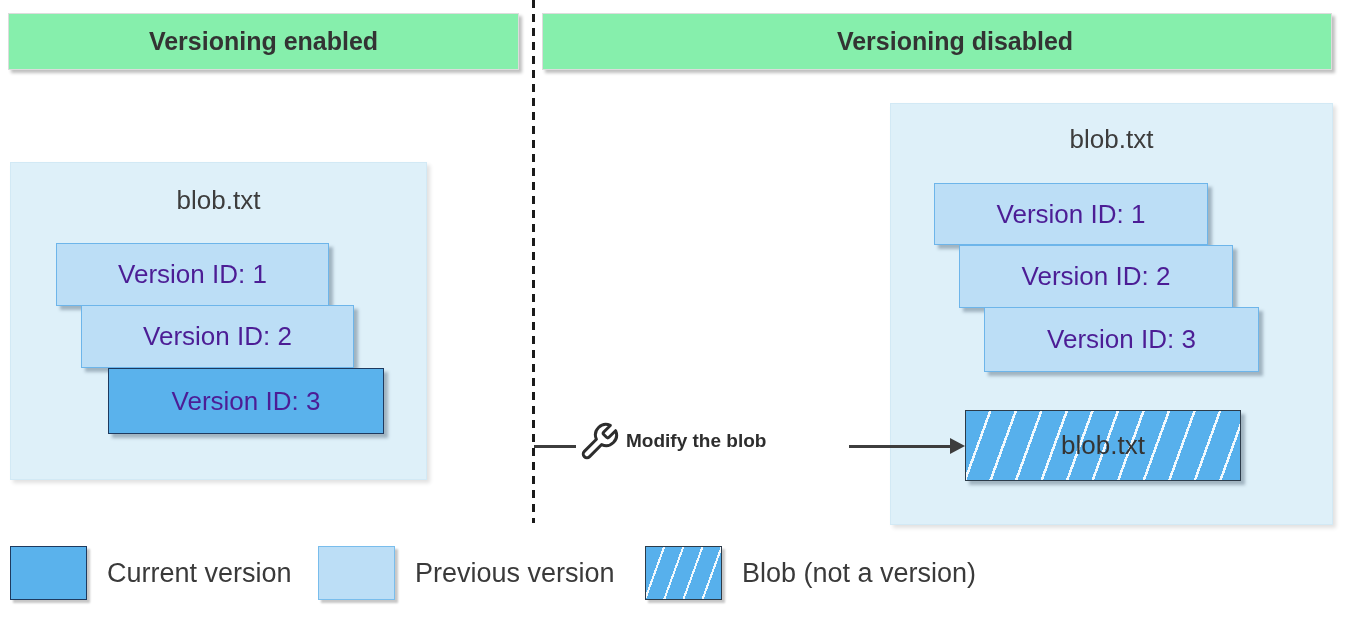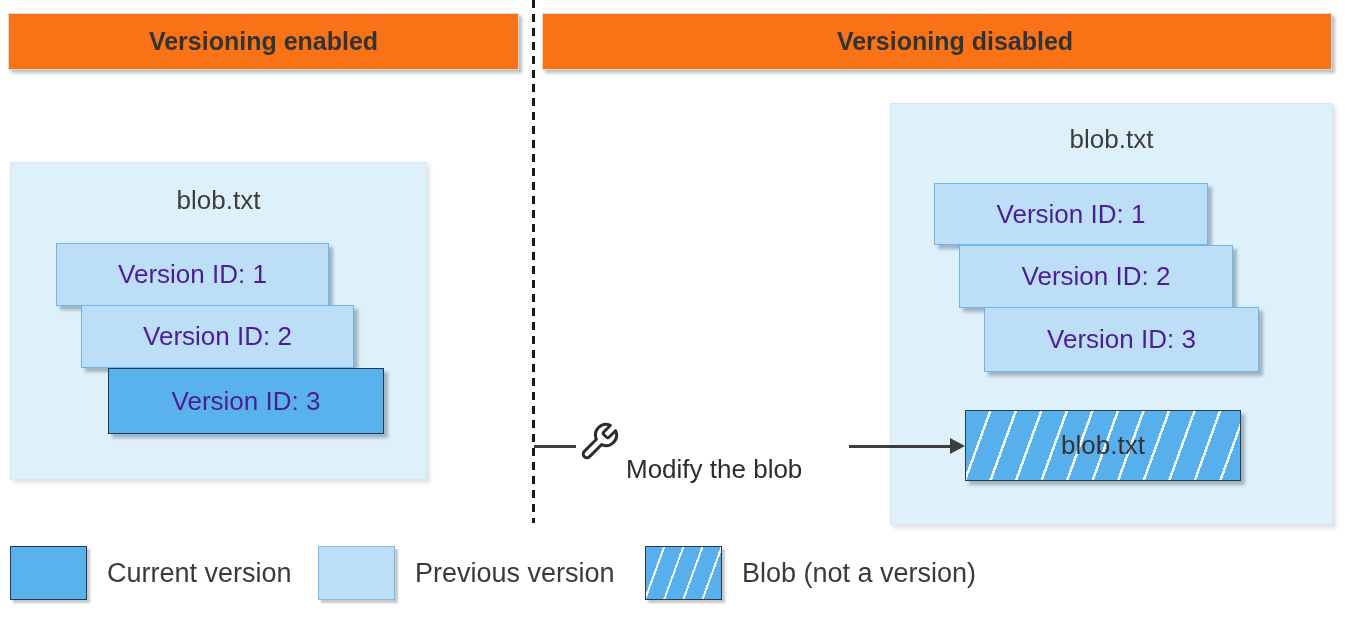--- a/index.html
+++ b/index.html
@@ -7,21 +7,21 @@
     position:relative;width:1345px;height:617px;background:#ffffff;overflow:hidden;
     font-family:"Liberation Sans","DejaVu Sans",sans-serif;color:#3a3a3a;
   }
   
   .divider{
     position:absolute;left:532px;top:0;width:3px;height:523px;
     background:repeating-linear-gradient(to bottom,#1a1a1a 0 8px,transparent 8px 14px);
   }
   
   .header{
-    position:absolute;top:13px;height:57px;background:#f97316;border:1px solid #dcdcdc;
+    position:absolute;top:13px;height:57px;background:#86efac;border:1px solid #dcdcdc;
     box-shadow:3px 3px 3px rgba(0,0,0,0.25);
     display:flex;align-items:center;justify-content:center;
     font-size:25px;font-weight:bold;color:#333333;box-sizing:border-box;
   }
   .header-left{left:8px;width:511px;}
   .header-right{left:542px;width:790px;padding-left:36px;}
   
   .panel{
     position:absolute;background:#def0f9;border:1px solid #d2e9f5;
     box-shadow:3px 3px 4px rgba(0,0,0,0.12);box-sizing:border-box;
@@ -50,21 +50,21 @@
   .l-v2{left:70px;top:142px;width:273px;height:63px;}
   .l-v3{left:97px;top:205px;width:276px;height:66px;}
   
   .r-v1{left:43px;top:79px;width:274px;height:62px;}
   .r-v2{left:68px;top:141px;width:274px;height:63px;}
   .r-v3{left:93px;top:203px;width:275px;height:65px;}
   .r-blob{left:74px;top:306px;width:276px;height:71px;}
   
   .stub-line{position:absolute;left:534px;top:445px;width:42px;height:2.5px;background:#3d3d3d;}
   .wrench{position:absolute;left:578px;top:421px;width:42px;height:42px;}
-  .modify-label{position:absolute;left:626px;top:430px;font-size:26px;font-weight:normal;color:#2d2d2d;white-space:nowrap;margin-top:24px;}
+  .modify-label{position:absolute;left:626px;top:430px;font-size:19px;font-weight:bold;color:#2d2d2d;white-space:nowrap;}
   .arrow-line{position:absolute;left:849px;top:445px;width:103px;height:2.5px;background:#3d3d3d;}
   .arrow-head{
     position:absolute;left:950px;top:438px;width:0;height:0;
     border-left:15px solid #3d3d3d;border-top:8.5px solid transparent;border-bottom:8.5px solid transparent;
   }
   
   .legend-item{position:absolute;top:546px;display:flex;align-items:center;gap:20px;}
   .legend-item-1{left:10px;}
   .legend-item-2{left:318px;align-items:center;}
   .legend-item-3{left:645px;}

